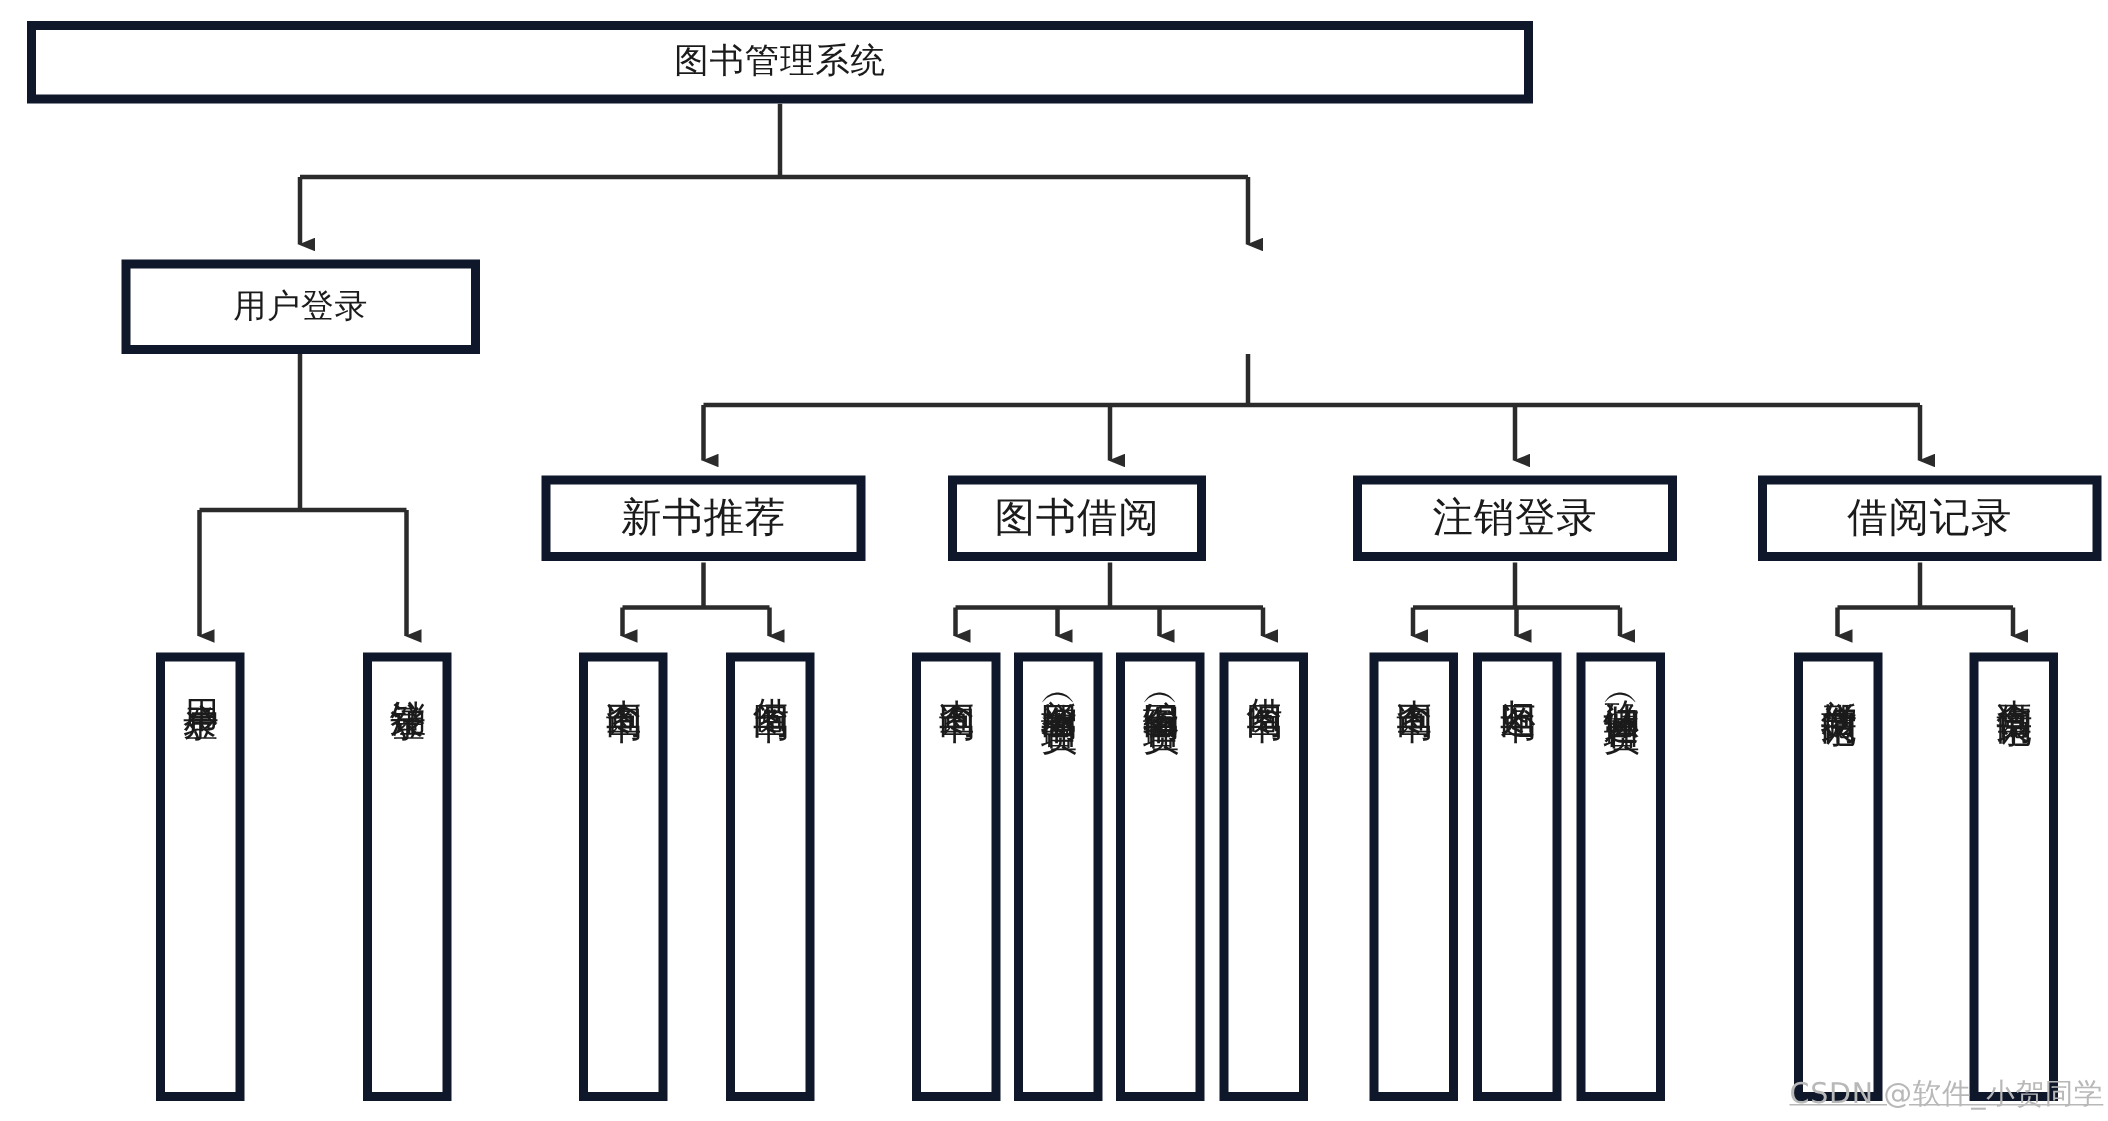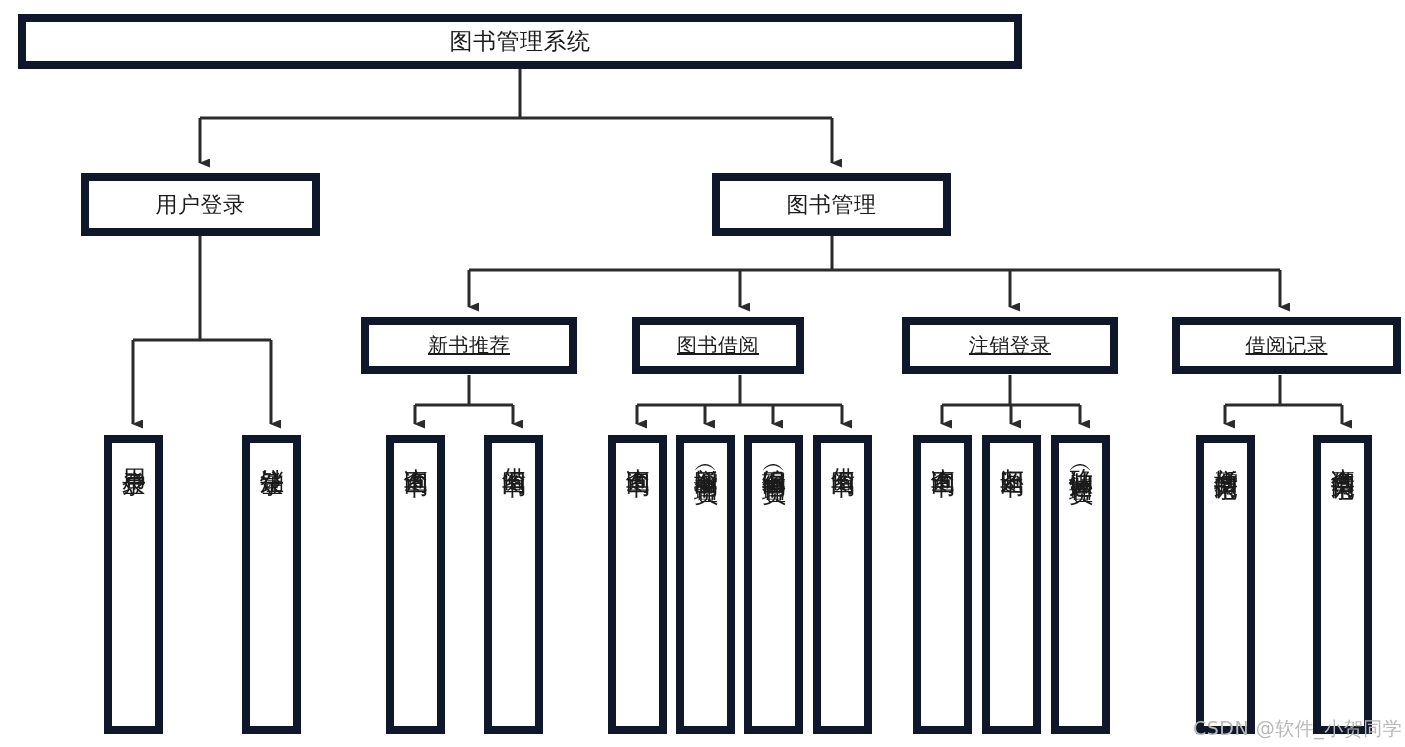--- a/index.html
+++ b/index.html
@@ -22,42 +22,41 @@
     position: absolute;
     left: 0;
     top: 0;
     width: 1405px;
     height: 747px;
     pointer-events: none;
   }
   .node {
     position: absolute;
     box-sizing: border-box;
-    border: 8px solid #0f172a;
+    border: 6px solid #0f172a;
     background: #ffffff;
     display: flex;
     align-items: center;
     justify-content: center;
     color: #1b1b1b;
   }
   .node .label {
     display: block;
     text-align: center;
     line-height: 1.18;
     letter-spacing: 0.5px;
   }
   .node.root .label {
     font-size: 23px;
   }
   .node.level1 .label {
     font-size: 22px;
   }
   .node.level2 .label {
-    font-size: 20px;
-    text-decoration: underline;
+    font-size: 27px;
   }
   .node.leaf {
     align-items: flex-start;
     padding-top: 6px;
   }
   .node.leaf .label {
     writing-mode: vertical-rl;
     text-orientation: upright;
     font-size: 24px;
     line-height: 1.12;
@@ -128,23 +127,20 @@
     </g>
   </svg>
 
   <div class="node root" style="left:18px; top:14px; width:1004px; height:55px;">
     <span class="label">图书管理系统</span>
   </div>
 
   <div class="node level1" style="left:81px; top:173px; width:239px; height:63px;">
     <span class="label">用户登录</span>
   </div>
-  <div class="node level1" style="left:712px; top:173px; width:239px; height:63px;">
-    <span class="label">图书管理</span>
-  </div>
 
   <div class="node level2" style="left:361px; top:317px; width:216px; height:57px;">
     <span class="label">新书推荐</span>
   </div>
   <div class="node level2" style="left:632px; top:317px; width:172px; height:57px;">
     <span class="label">图书借阅</span>
   </div>
   <div class="node level2" style="left:902px; top:317px; width:216px; height:57px;">
     <span class="label">注销登录</span>
   </div>
@@ -189,15 +185,15 @@
     <span class="label">确认归还（管理员）</span>
   </div>
 
   <div class="node leaf" style="left:1196px; top:435px; width:59px; height:299px;">
     <span class="label">新增借阅记录</span>
   </div>
   <div class="node leaf" style="left:1313px; top:435px; width:59px; height:299px;">
     <span class="label">查询借阅记录</span>
   </div>
 
-  <div class="watermark" style="left:1193px; top:716px;">CSDN @软件_小贺同学</div>
+  <div class="watermark" style="left:1193px; top:716px;text-decoration:underline;">CSDN @软件_小贺同学</div>
 
 </div>
 
 </body></html>

